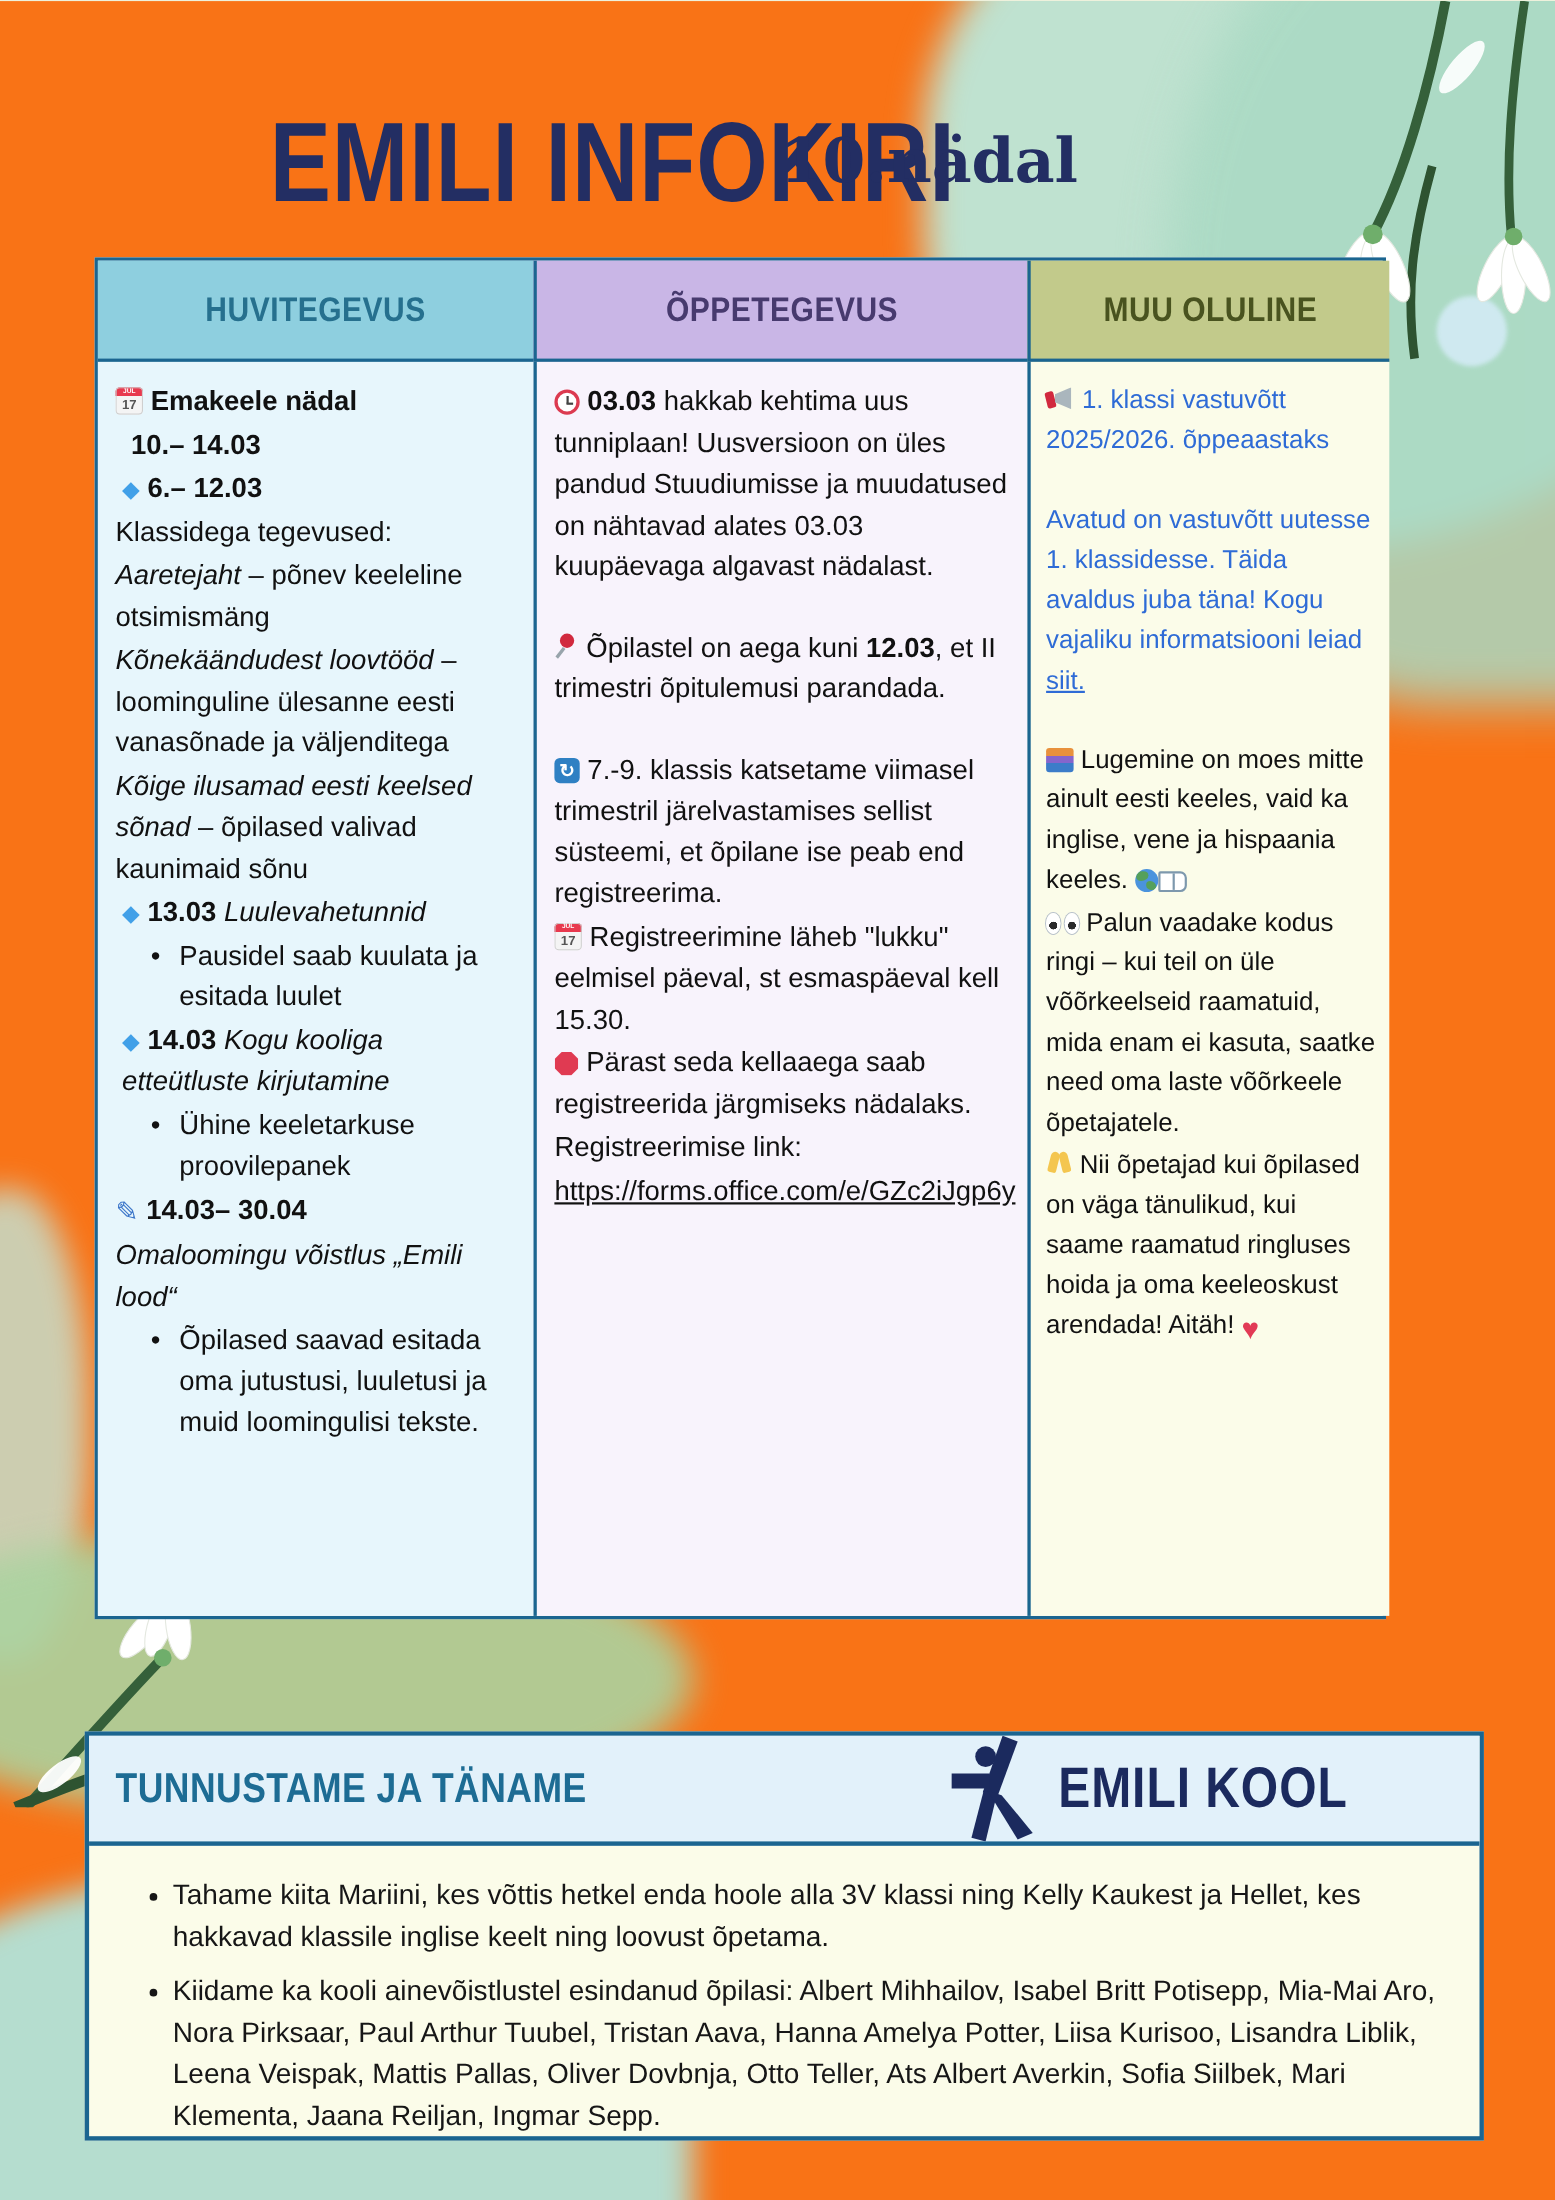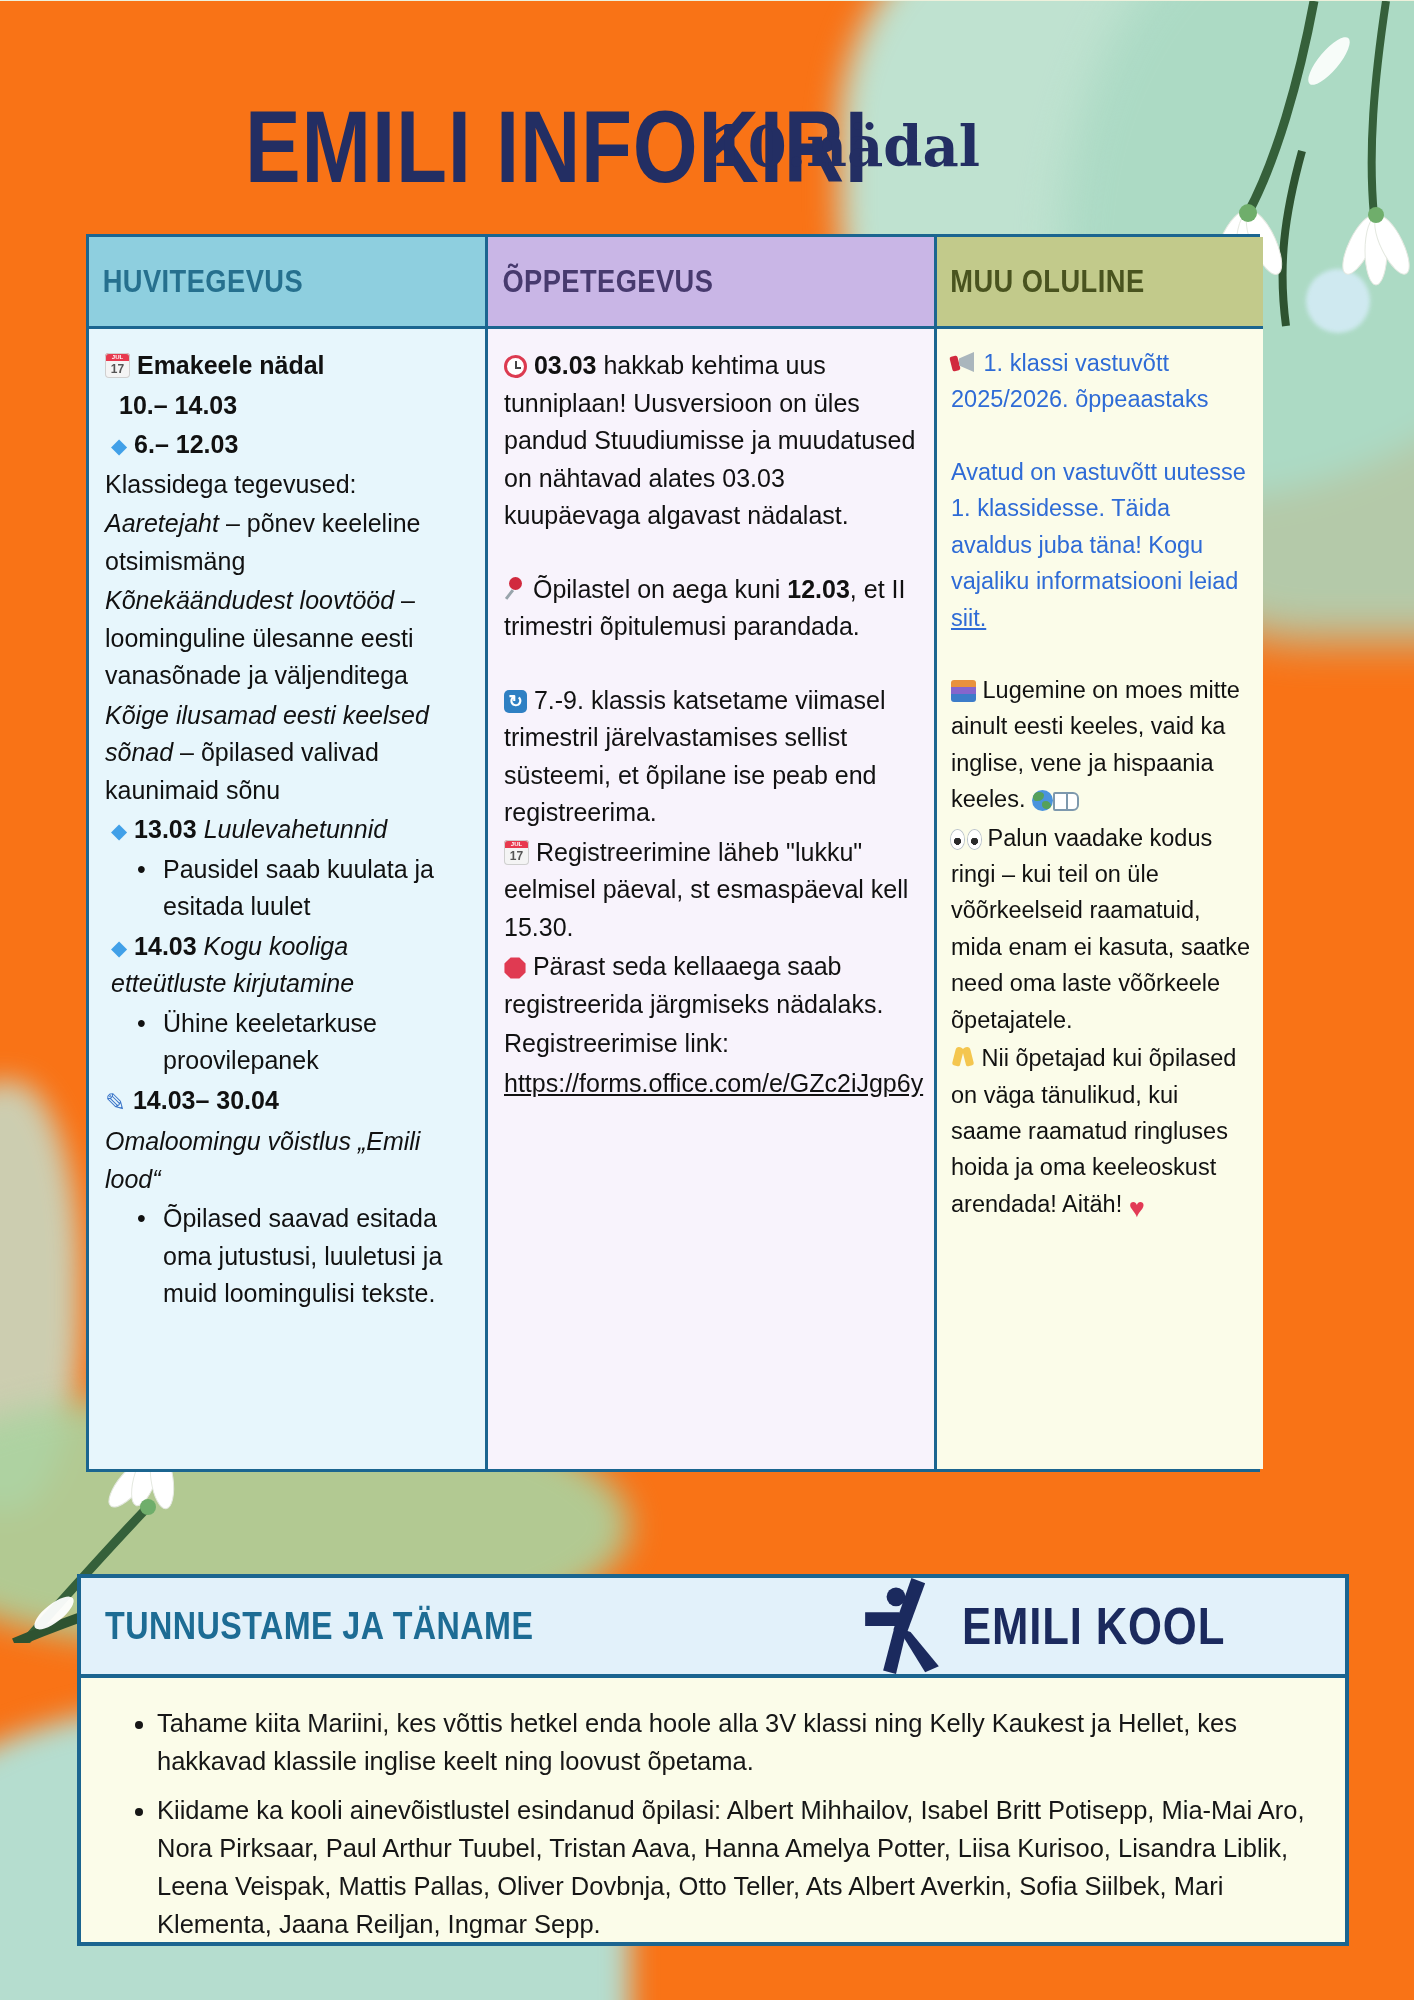--- a/index.html
+++ b/index.html
@@ -22,21 +22,21 @@
   .title{position:absolute;top:22px;left:0;width:1114px;text-align:center;
          font-size:97px;font-weight:bold;color:#232e63;letter-spacing:1px;
          transform:scale(.86,1.06);transform-origin:50% 0;white-space:nowrap;}
   .week{position:absolute;top:112px;left:690px;width:290px;text-align:right;
         font-family:"DejaVu Serif",serif;font-weight:bold;font-size:56px;color:#232e63;}
 
   
   .grid{position:absolute;left:86px;top:233px;width:1174px;height:1238px;
         display:grid;grid-template-columns:396px 449px 329px;grid-template-rows:92px 1fr;
         border:3px solid #1b6590;box-sizing:border-box;background:#fff;}
-  .th{display:flex;align-items:center;font-weight:bold;font-size:31px;
+  .th{display:flex;align-items:center;justify-content:center;font-weight:bold;font-size:31px;
       border-bottom:3px solid #1b6590;box-sizing:border-box;}
   .th span{display:inline-block;transform:scaleX(.88);letter-spacing:.5px;}
   .th1{background:#8ecfdf;color:#26708e;}
   .th2{background:#c9b6e6;color:#473a6e;border-left:3px solid #1b6590;}
   .th3{background:#c2ca8b;color:#49531f;border-left:3px solid #1b6590;}
   .td{box-sizing:border-box;padding:18px 18px 0 16px;font-size:25px;line-height:1.5;color:#111;}
   .td1{background:#e7f6fc;}
   .td2{background:#f8f3fc;border-left:3px solid #1b6590;}
   .td3{background:#fbfce9;border-left:3px solid #1b6590;font-size:23.5px;line-height:1.55;padding:16px 12px 0 14px;}
   .td p{margin:0 0 2px 0;}

